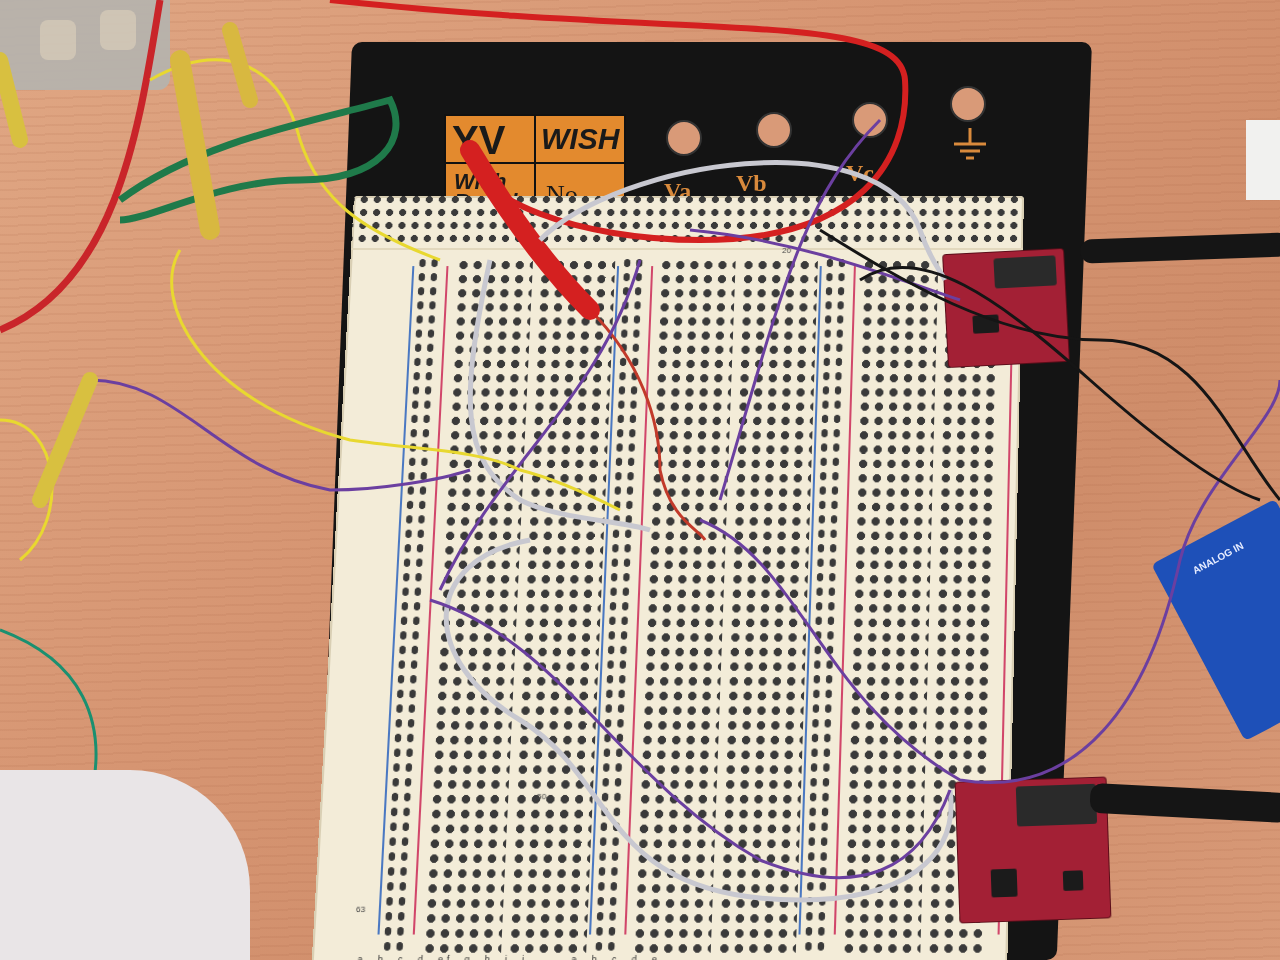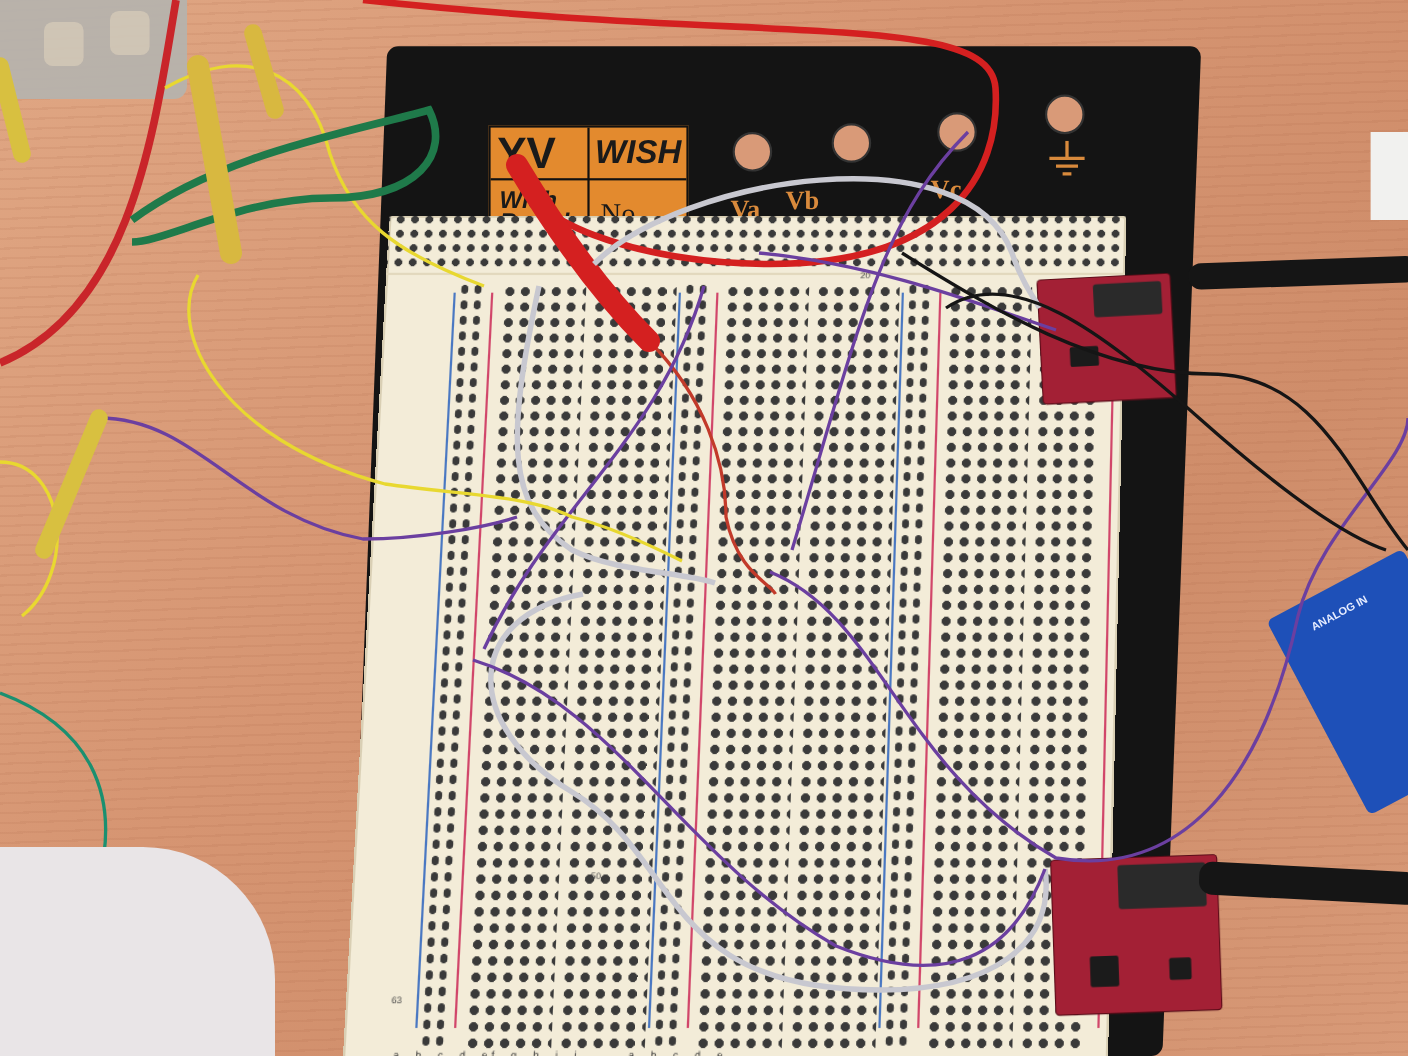--- a/index.html
+++ b/index.html
@@ -72,21 +72,21 @@
   <span class="sub"><span>Wish</span><br><span>Board</span></span>
   <span class="model">No. 206</span>
 </div>
 
 <div class="post-hole" style="left:666px;top:120px;"></div>
 <div class="post-hole" style="left:756px;top:112px;"></div>
 <div class="post-hole" style="left:852px;top:102px;"></div>
 <div class="post-hole" style="left:950px;top:86px;"></div>
 
 <span class="volt-label" style="left:664px;top:178px;">Va</span>
-<span class="volt-label" style="left:714px;top:170px;">Vb</span>
+<span class="volt-label" style="left:736px;top:170px;">Vb</span>
 <span class="volt-label" style="left:846px;top:160px;">Vc</span>
 <svg class="gnd-icon" viewBox="0 0 40 36">
   <line x1="20" y1="0" x2="20" y2="16" stroke="#d98a3c" stroke-width="3"></line>
   <line x1="4" y1="16" x2="36" y2="16" stroke="#d98a3c" stroke-width="3"></line>
   <line x1="10" y1="23" x2="30" y2="23" stroke="#d98a3c" stroke-width="3"></line>
   <line x1="16" y1="30" x2="24" y2="30" stroke="#d98a3c" stroke-width="3"></line>
 </svg>
 
 <div class="breadboard">
   <div class="top-rail"></div>

